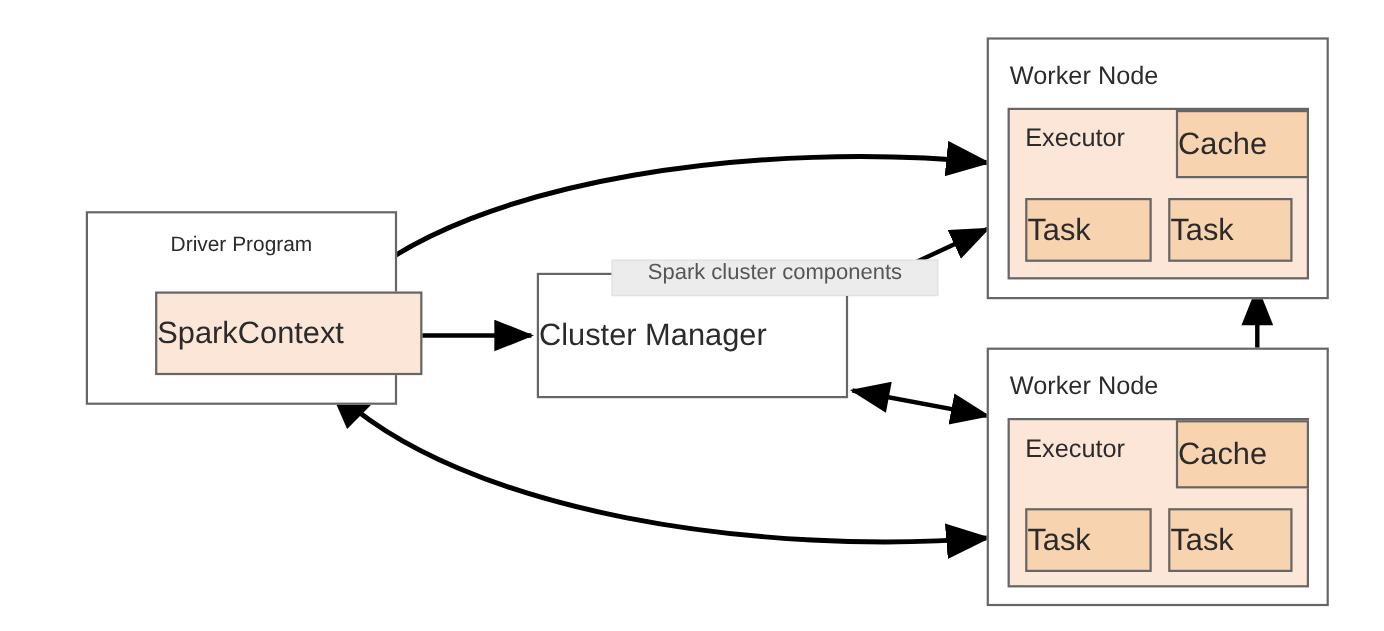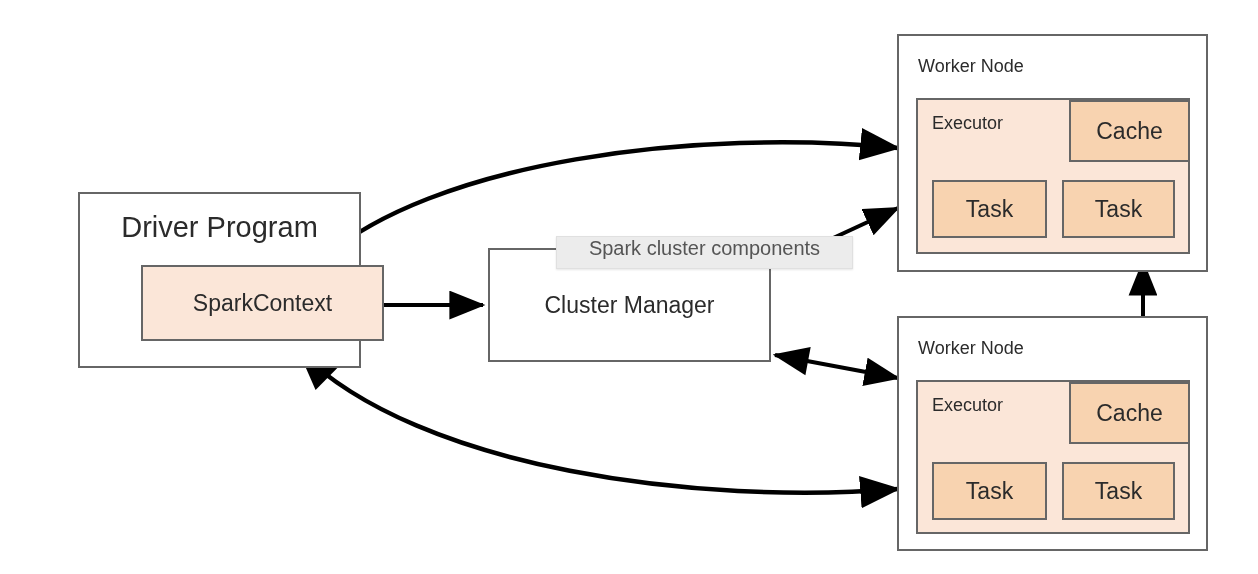--- a/index.html
+++ b/index.html
@@ -38,40 +38,40 @@
   .box-fill  { background: #f8d3b0; }
   .box-spark { background: #fbe6d8; margin-left: 41px; }
 
   
   .title-tl {
     position: absolute;
     left: 0;
     right: 0;
     text-align: center;
     color: #2b2b2b;
-    font-size: 29px;
+    font-size: 19px;
     line-height: 1;
     white-space: nowrap;
   }
   .label-left {
     position: absolute;
     color: #2b2b2b;
-    font-size: 18px;
+    font-size: 23px;
     line-height: 1;
     white-space: nowrap;
   }
   .label-center {
     position: absolute;
     left: 0;
     right: 0;
     top: 50%;
     transform: translateY(-50%);
-    text-align: center;
+    text-align: left;
     color: #2b2b2b;
-    font-size: 23px;
+    font-size: 28px;
     line-height: 1;
     white-space: nowrap;
   }
 
   
   .tooltip {
     position: absolute;
     box-sizing: border-box;
     background: #ececec;
     border: 1px solid #e0e0e0;

